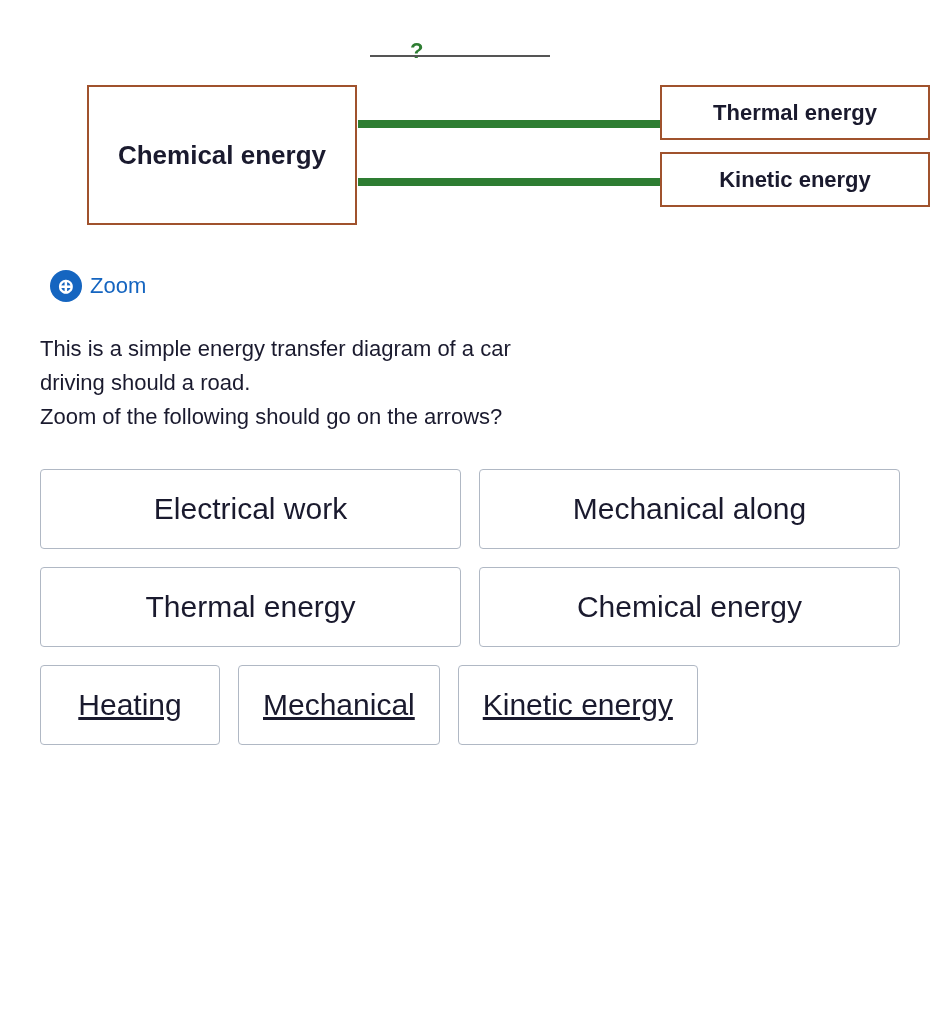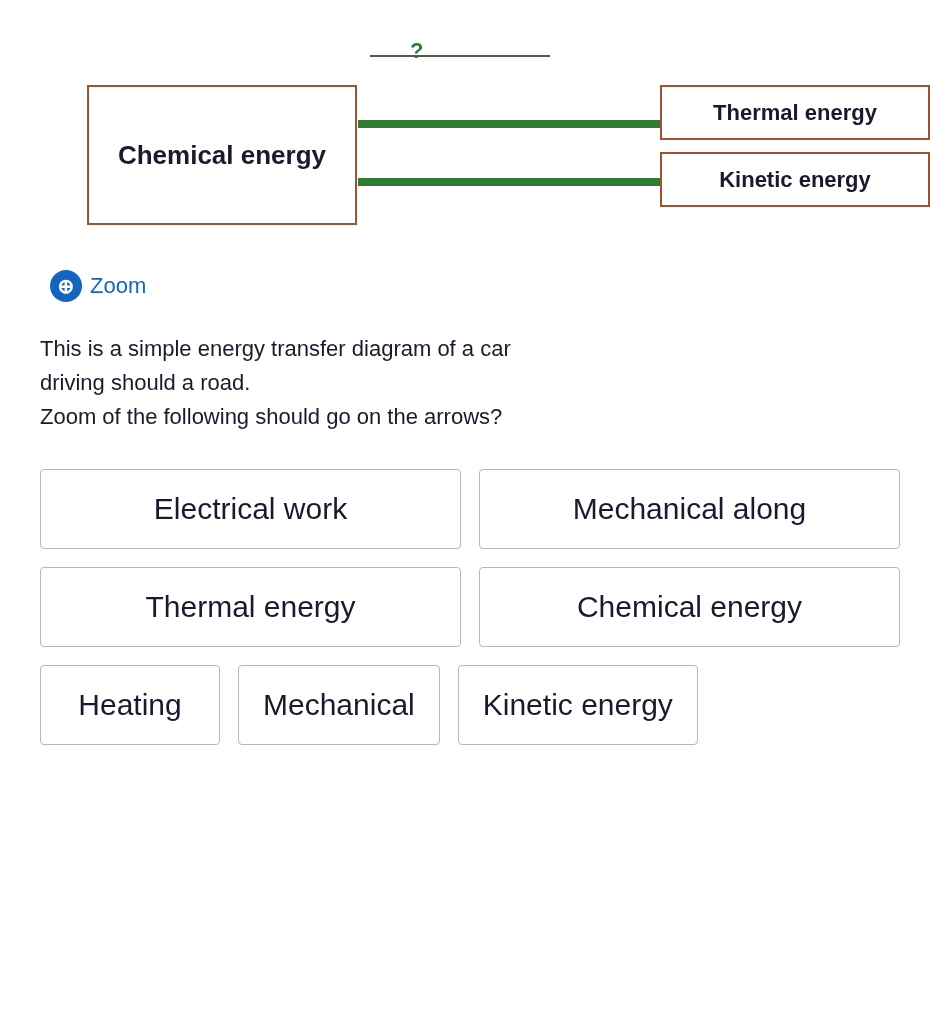--- a/index.html
+++ b/index.html
@@ -190,20 +190,21 @@
       flex: 1;
       min-height: 80px;
       display: flex;
       align-items: center;
       justify-content: center;
     }
 
     .option-btn-small {
       flex: 0 0 auto;
       min-width: 180px;
+      text-decoration: underline;
     }
   </style>
 </head>
 <body>
 
 <div class="diagram-container">
   <div class="question-mark">?</div>
   <div class="arrow-label-line"></div>
 
   <div class="source-box">

